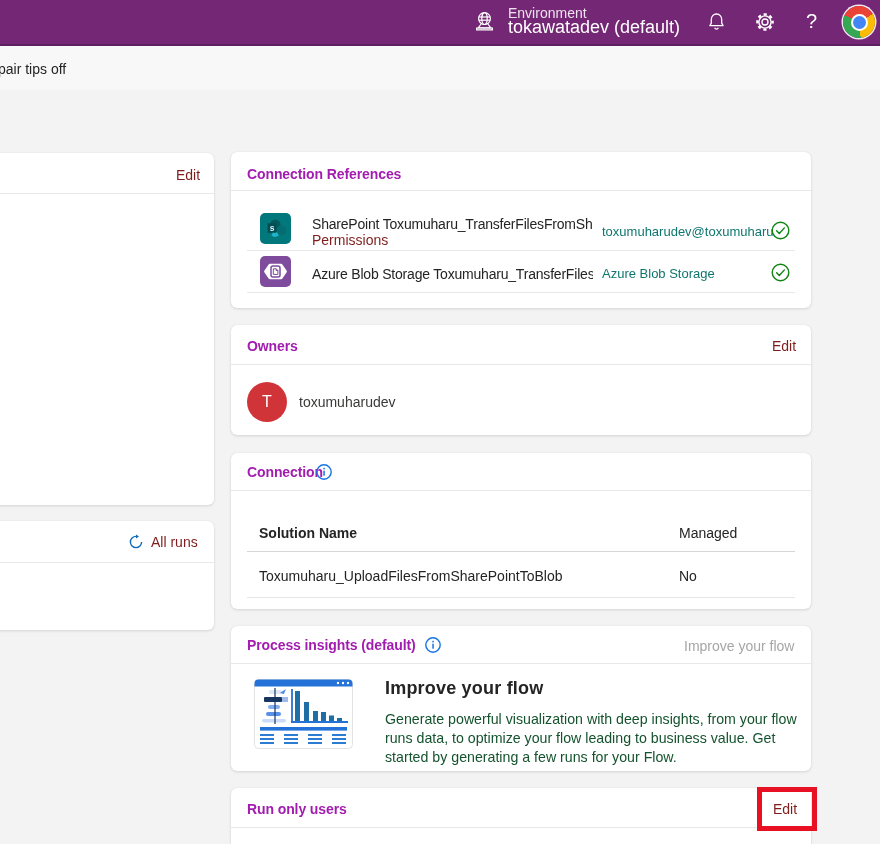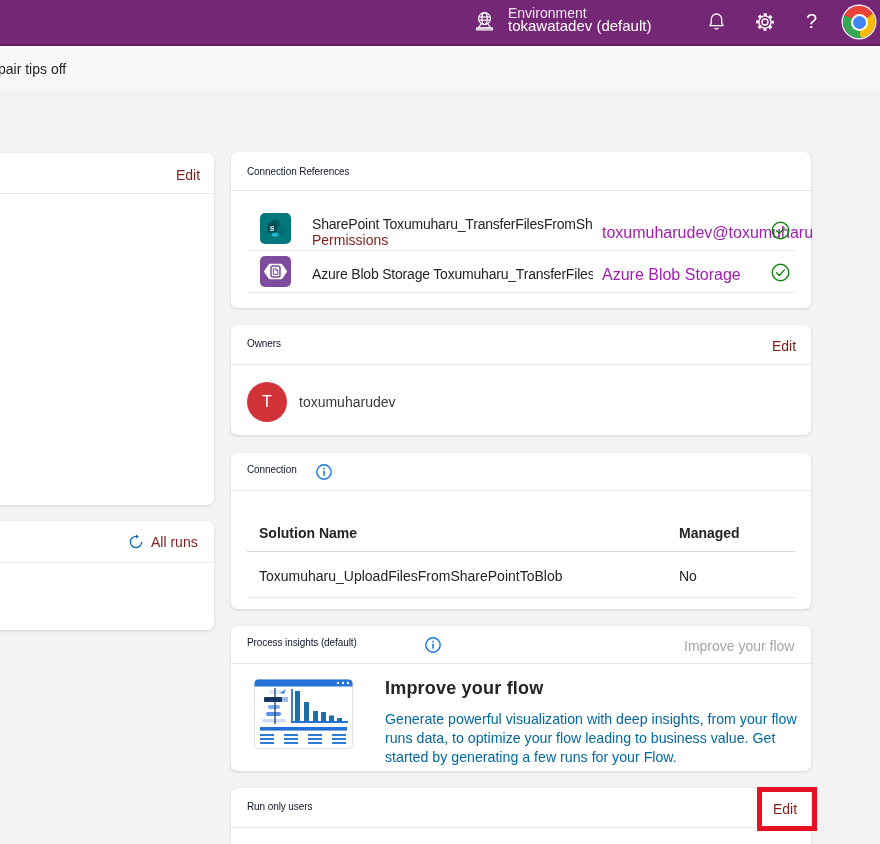--- a/index.html
+++ b/index.html
@@ -1,45 +1,45 @@
 <!DOCTYPE html>
 <html><head>
 <meta charset="utf-8">
 <style>
 html,body{margin:0;padding:0}
 body{width:880px;height:844px;position:relative;overflow:hidden;
   font-family:"Liberation Sans",sans-serif;background:#f3f3f3;}
 .abs{position:absolute}
 .card{position:absolute;background:#fff;border-radius:6px;
   box-shadow:0 1px 3px rgba(0,0,0,.12),0 0 1px rgba(0,0,0,.10);}
-.hdr{position:absolute;font-weight:400;font-size:10px;letter-spacing:-0.1px;color:#0f172a;white-space:nowrap}
+.hdr{position:absolute;font-weight:700;font-size:14px;letter-spacing:-0.1px;color:#a21caf;white-space:nowrap}
 .link{color:#7f1d1d;text-decoration:none;font-size:14px;white-space:nowrap}
 .div{position:absolute;height:1px;background:#e8e8e8}
-.sm{font-size:16px;color:#a21caf;white-space:nowrap}
+.sm{font-size:13px;color:#0f766e;white-space:nowrap}
 </style>
 </head>
 <body>
 
 <div class="abs" style="left:0;top:0;width:880px;height:44px;background:#742774;border-bottom:2px solid #5c2061"></div>
 
 <div class="abs" id="envicon" style="left:475px;top:11px">
 <svg width="19" height="21" viewBox="0 0 19 21">
   <g stroke="#fff" stroke-width="1.2" fill="none">
     <circle cx="9.5" cy="7.6" r="5.9"></circle>
     <ellipse cx="9.5" cy="7.6" rx="2.7" ry="5.9"></ellipse>
     <line x1="3.7" y1="6" x2="15.3" y2="6"></line>
     <line x1="3.7" y1="9.2" x2="15.3" y2="9.2"></line>
     <path d="M6.1 13 L3.2 16.8 H15.8 L12.9 13"></path>
     <path d="M1.6 17 H17.4 V18.8 H1.6 Z"></path>
   </g>
 </svg>
 </div>
 
 <div class="abs" style="left:508px;top:5px;font-size:14px;color:#efe2ef">Environment</div>
-<div class="abs" style="left:508px;top:17px;font-size:15px;color:#fff">tokawatadev (default)</div>
+<div class="abs" style="left:508px;top:17px;font-size:18px;color:#fff">tokawatadev (default)</div>
 
 <div class="abs" style="left:707px;top:12px">
 <svg width="19" height="20" viewBox="0 0 19 20">
   <path d="M9.5 2 C6.4 2 4.3 4.4 4.3 7.4 L4.3 11.2 L2.9 13.6 L16.1 13.6 L14.7 11.2 L14.7 7.4 C14.7 4.4 12.6 2 9.5 2 Z" fill="none" stroke="#fff" stroke-width="1.3" stroke-linejoin="round"></path>
   <path d="M7.7 15.8 a1.9 1.9 0 0 0 3.6 0" fill="none" stroke="#fff" stroke-width="1.3"></path>
 </svg>
 </div>
 
 <div class="abs" style="left:755px;top:12px">
 <svg width="20" height="20" viewBox="0 0 20 20">
@@ -130,21 +130,21 @@
 <div class="hdr" style="left:247px;top:464px">Connection</div>
 <div class="abs" style="left:316px;top:464px">
 <svg width="16" height="16" viewBox="0 0 16 16">
   <circle cx="8" cy="8" r="7.2" fill="none" stroke="#1673e6" stroke-width="1.4"></circle>
   <rect x="7.3" y="6.7" width="1.5" height="5" fill="#1673e6"></rect>
   <rect x="7.3" y="3.8" width="1.5" height="1.6" fill="#1673e6"></rect>
 </svg>
 </div>
 <div class="div" style="left:231px;top:490px;width:580px"></div>
 <div class="abs" style="left:259px;top:525px;font-size:14px;color:#242424;font-weight:700">Solution Name</div>
-<div class="abs" style="left:679px;top:525px;font-size:14px;color:#242424;font-weight:700">Managed</div>
+<div class="abs" style="left:679px;top:525px;font-size:14px;color:#242424;font-weight:400">Managed</div>
 <div class="abs" style="left:247px;top:551px;width:548px;height:1px;background:#d6d6d6"></div>
 <div class="abs" style="left:259px;top:568px;font-size:14px;color:#242424">Toxumuharu_UploadFilesFromSharePointToBlob</div>
 <div class="abs" style="left:679px;top:568px;font-size:14px;color:#242424">No</div>
 <div class="abs" style="left:247px;top:597px;width:548px;height:1px;background:#e6e6e6"></div>
 
 <div class="card" style="left:231px;top:626px;width:580px;height:145px"></div>
 <div class="hdr" style="left:247px;top:637px">Process insights (default)</div>
 <div class="abs" style="left:425px;top:637px">
 <svg width="16" height="16" viewBox="0 0 16 16">
   <circle cx="8" cy="8" r="7.2" fill="none" stroke="#1673e6" stroke-width="1.4"></circle>
@@ -193,19 +193,19 @@
         <rect x="54" y="59" width="14" height="2"></rect>
         <rect x="54" y="63" width="14" height="2"></rect>
     <rect x="78" y="55" width="14" height="2"></rect>
         <rect x="78" y="59" width="14" height="2"></rect>
         <rect x="78" y="63" width="14" height="2"></rect>
   </g>
 </svg>
 </div>
 
 <div class="abs" style="left:385px;top:678px;font-size:18px;font-weight:700;color:#242424;letter-spacing:0.2px">Improve your flow</div>
-<div class="abs" style="left:385px;top:710px;font-size:14.2px;color:#0369a1;line-height:19.2px;white-space:nowrap">Generate powerful visualization with deep insights, from your flow<br>runs data, to optimize your flow leading to business value. Get<br>started by generating a few runs for your Flow.</div>
+<div class="abs" style="left:385px;top:710px;font-size:14.2px;color:#14532d;line-height:19.2px;white-space:nowrap">Generate powerful visualization with deep insights, from your flow<br>runs data, to optimize your flow leading to business value. Get<br>started by generating a few runs for your Flow.</div>
 
 <div class="card" style="left:231px;top:788px;width:580px;height:80px"></div>
 <div class="hdr" style="left:247px;top:801px">Run only users</div>
 <div class="div" style="left:231px;top:827px;width:580px"></div>
 <a class="link abs" style="left:773px;top:801px" href="#">Edit</a>
 <div class="abs" style="left:757px;top:787px;width:60px;height:44px;border:5px solid #e81123;box-sizing:border-box"></div>
 
 </body></html>

